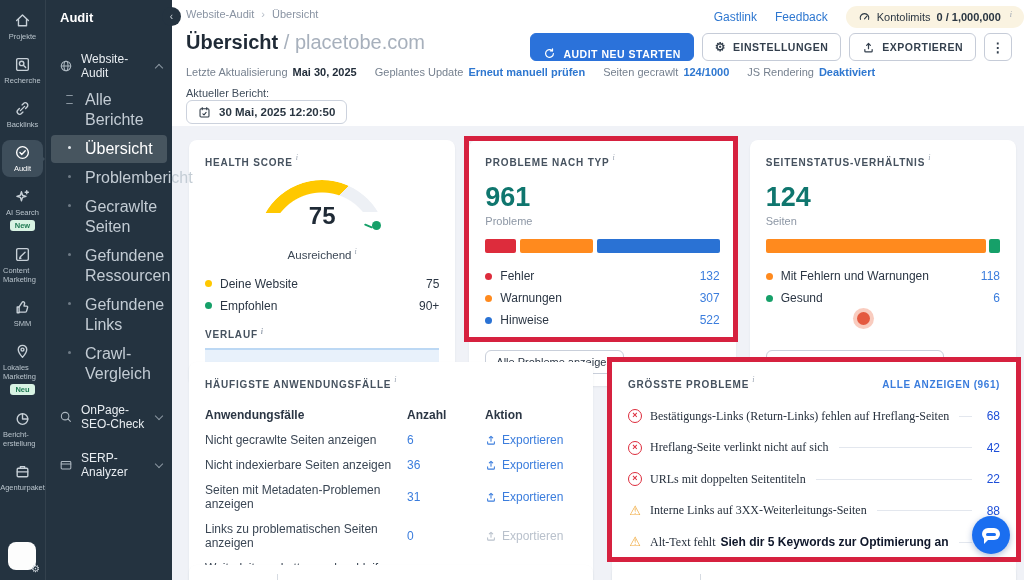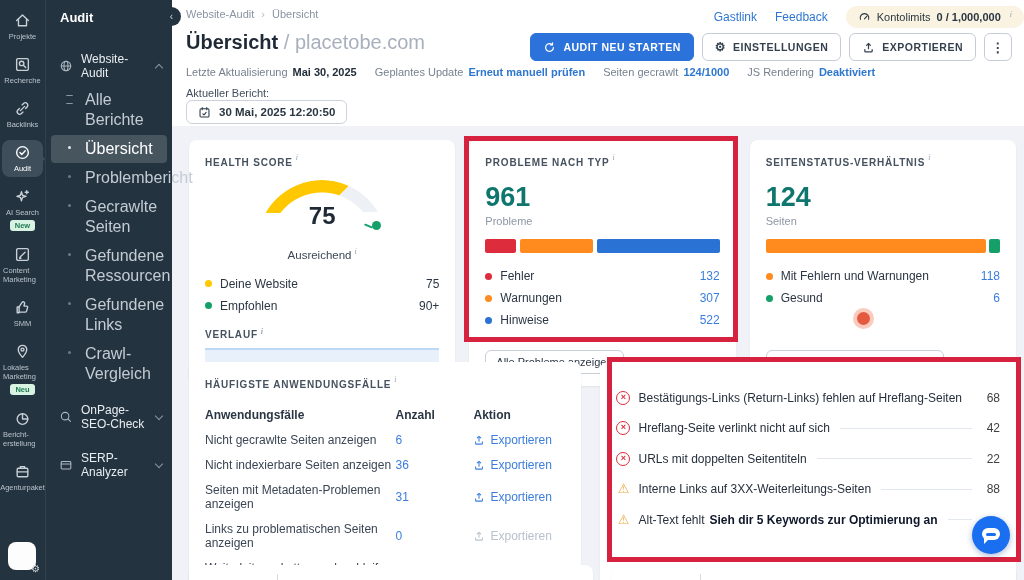--- a/index.html
+++ b/index.html
@@ -48,21 +48,21 @@
   .top-links { position:absolute; right:0; top:6px; display:flex; align-items:center; gap:18px; }
   .tlink { color:#2e77d0; font-size:12px; cursor:pointer; }
   .limits-pill { display:flex; align-items:center; gap:6px; background:#faf3e1; border-radius:14px; padding:4px 12px; font-size:11px; color:#2a3642; cursor:pointer; }
   .limits-pill b { font-weight:bold; }
   .limits-pill svg { width:13px; height:13px; stroke:#2a3642; fill:none; stroke-width:1.3; stroke-linecap:round; }
   .info::after { content:"i"; font-size:8px; font-style:italic; color:#98a2b0; vertical-align:super; margin-left:3px; font-family:"Liberation Serif", serif; }
   .page-title { position:absolute; left:14px; top:31px; font-size:20px; color:#1f2a36; font-weight:bold; }
   .page-title .domain { color:#a7b0bc; font-weight:normal; }
   .toolbar { position:absolute; right:12px; top:33px; display:flex; gap:8px; }
   .btn { display:flex; align-items:center; gap:7px; height:28px; padding:0 12px; border-radius:6px; font-size:10.5px; font-weight:bold; letter-spacing:.5px; cursor:pointer; border:1px solid #c6ccd8; background:#fff; color:#333f4d; font-family:"Liberation Sans", sans-serif; }
-  .btn.primary { background:#2b72da; border-color:#2b72da; color:#fff; }
+  .btn.primary { background:#2b72da; border-color:#2b72da; color:#fff;align-items:flex-end; }
   .btn svg { width:13px; height:13px; fill:none; stroke:currentColor; stroke-width:1.5; stroke-linecap:round; stroke-linejoin:round; }
   .btn.kebab { width:28px; padding:0; justify-content:center; font-size:13px; font-weight:bold; color:#333f4d; }
   .meta-row { position:absolute; left:14px; top:66px; display:flex; gap:18px; font-size:11px; }
   .meta-item { color:#76818f; }
   .meta-item .mv { margin-left:5px; }
   .mv.dark { color:#222d3a; font-weight:bold; }
   .mv.blue { color:#2e77d0; font-weight:bold; cursor:pointer; }
   .report-label { position:absolute; left:14px; top:87px; font-size:11px; color:#414e5c; }
   .date-btn { position:absolute; left:14px; top:100px; height:24px; display:flex; align-items:center; gap:8px; background:#fff; border:1px solid #ccd2dd; border-radius:6px; padding:0 11px; font-size:11.5px; font-weight:bold; color:#2a3642; cursor:pointer; font-family:"Liberation Sans", sans-serif; }
   .date-btn svg { width:13px; height:13px; stroke:#2a3642; fill:none; stroke-width:1.3; stroke-linecap:round; stroke-linejoin:round; }
@@ -108,23 +108,23 @@
   .uc-action svg { width:12px; height:12px; stroke:currentColor; fill:none; stroke-width:1.4; stroke-linecap:round; stroke-linejoin:round; }
   .uc-action.disabled { color:#b9c1cc; cursor:default; }
 
   
   .ti-head { display:flex; align-items:baseline; }
   .ti-link { margin-left:auto; font-size:10px; font-weight:bold; letter-spacing:.6px; color:#3b7ddd; cursor:pointer; }
   .ti-row { display:flex; align-items:center; margin-top:16.5px; font-size:12px; color:#26303d; }
   .ti-icon { width:14px; height:14px; flex:0 0 14px; margin-right:8px; border-radius:50%; position:relative; }
   .ti-icon.err { border:1.5px solid #dd2c3c; color:#dd2c3c; font-size:9px; line-height:11px; text-align:center; font-weight:bold; }
   .ti-icon.warn { border:none; border-radius:0; color:#f0a93c; font-size:13px; line-height:14px; text-align:center; }
-  .ti-text { cursor:pointer; white-space:nowrap; }
+  .ti-text { cursor:pointer; white-space:nowrap;font-family:Liberation Serif, serif; }
   .ti-leader { flex:1; border-top:1px solid #e3e7ee; margin:0 10px; }
-  .ti-val { color:#404040; cursor:pointer; min-width:18px; text-align:right; }
+  .ti-val { color:#1d4ed8; cursor:pointer; min-width:18px; text-align:right; }
   .ti-inline-link { color:#0f172a; font-weight:bold; margin-left:5px; cursor:pointer; }
 
   .stub-tick { position:absolute; left:88px; top:9px; width:1px; height:10px; background:#d6dbe2; }
 
   
   .anno { position:absolute; border:5px solid #d6213f; z-index:30; pointer-events:none; }
   .anno.r1 { left:464px; top:136px; width:274px; height:206px; }
   .anno.r2 { left:607px; top:357px; width:414px; height:205px; }
   .click-dot { position:absolute; left:857px; top:312px; width:13px; height:13px; border-radius:50%; background:#e4593f; box-shadow:0 0 0 4px rgba(237,108,73,.35); z-index:31; pointer-events:none; }
 
@@ -461,20 +461,24 @@
                     <path d="M8 9.5V3M5.7 5.3 8 3l2.3 2.3"></path>
                     <path d="M3.5 10.5v2a1 1 0 0 0 1 1h7a1 1 0 0 0 1-1v-2"></path>
                   </svg>
                   <span>Exportieren</span>
                 </span>
             </div>
           </div>
         </div>
 
         <div class="card">
+          <div class="ti-head">
+            <span><span class="card-label">GRÖSSTE PROBLEME</span><span class="info"></span></span>
+            <span class="ti-link">ALLE ANZEIGEN (961)</span>
+          </div>
           <div class="ti-row">
             <span class="ti-icon err">×</span>
             <span class="ti-text">Bestätigungs-Links (Return-Links) fehlen auf Hreflang-Seiten</span>
             <span class="ti-leader"></span>
             <span class="ti-val">68</span>
           </div>
           <div class="ti-row">
             <span class="ti-icon err">×</span>
             <span class="ti-text">Hreflang-Seite verlinkt nicht auf sich</span>
             <span class="ti-leader"></span>

